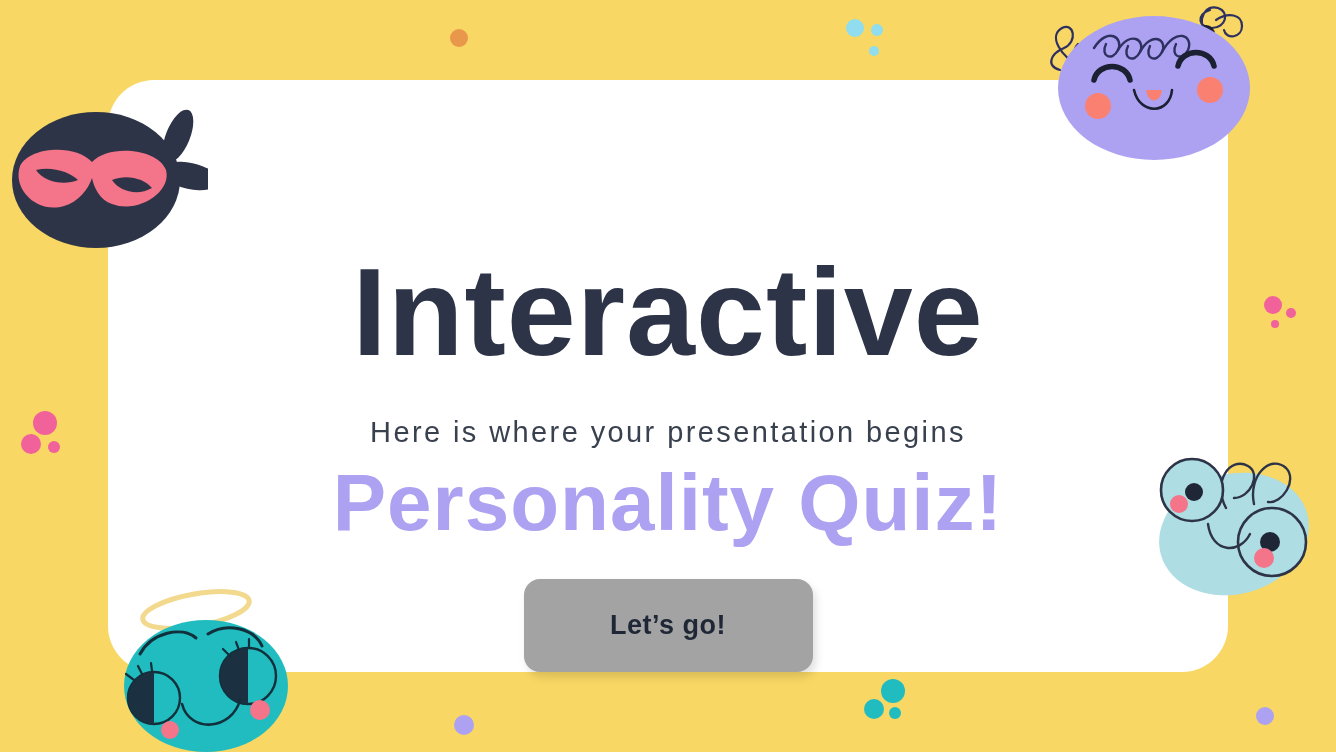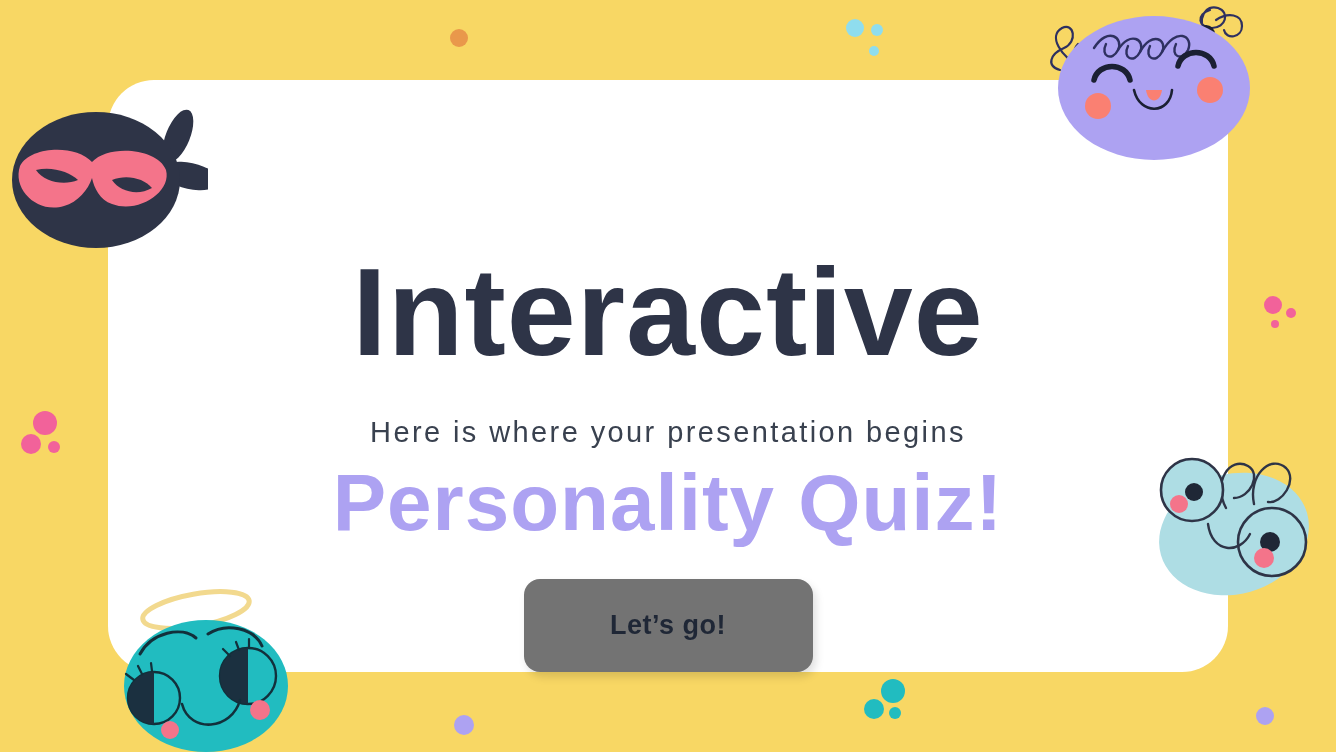--- a/index.html
+++ b/index.html
@@ -59,21 +59,21 @@
     margin-top: 42px;
     font-size: 29px;
     color: #39414F;
     letter-spacing: 2.4px;
     white-space: nowrap;
   }
   #cta {
     margin-top: 36px;
     width: 289px;
     height: 93px;
-    background: #737373;
+    background: #a3a3a3;
     border: none;
     border-radius: 16px;
     color: #1F2736;
     font-family: "Liberation Sans", sans-serif;
     font-size: 27px;
     font-weight: 700;
     letter-spacing: 0.5px;
     cursor: pointer;
     box-shadow: 3px 5px 9px rgba(0,0,0,0.13);
   }

